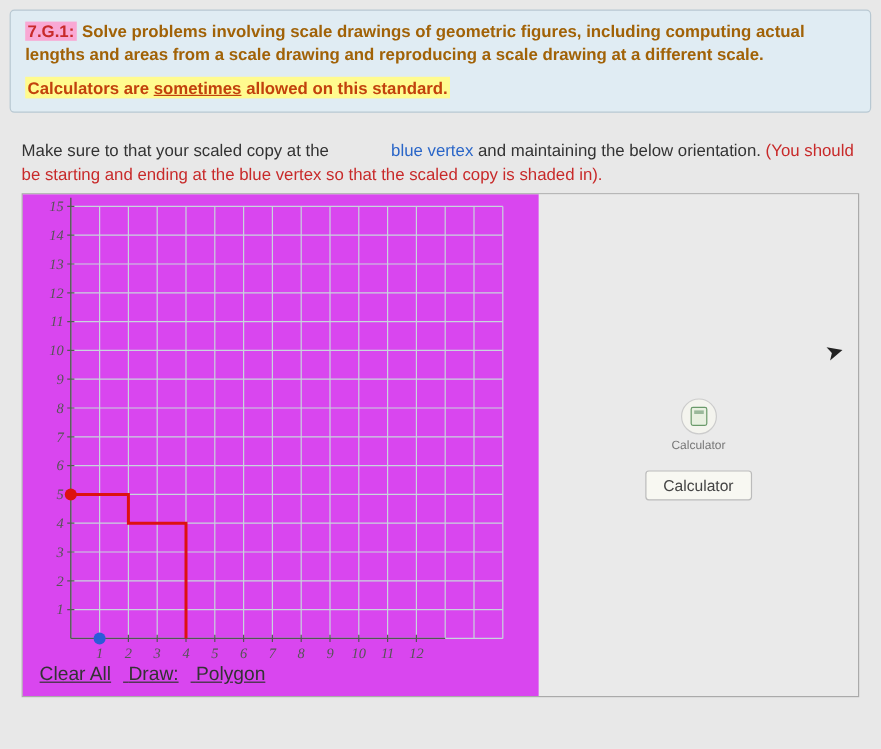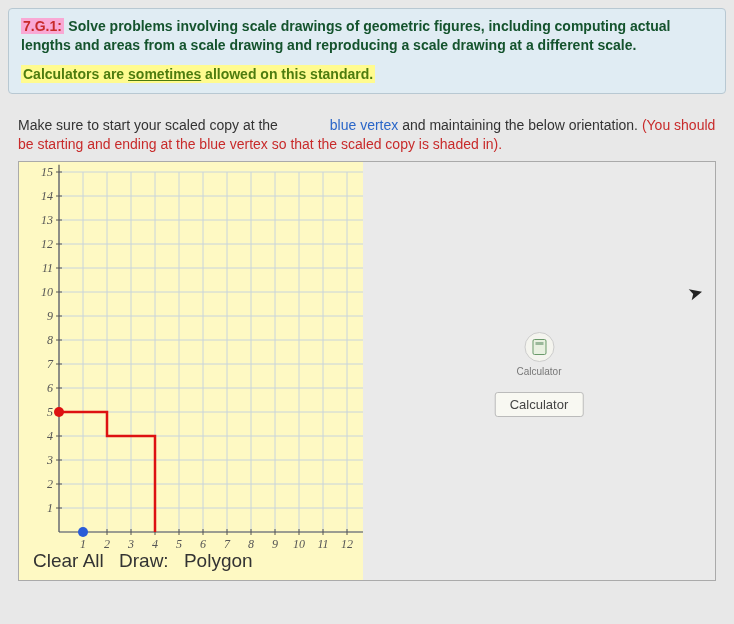--- a/index.html
+++ b/index.html
@@ -21,50 +21,50 @@
   .std-id {
     color: #c82a2a;
     font-weight: bold;
     background: #f9a8d4;
     font-size: 14px;
     padding: 0 2px;
   }
   .std-text {
     font-size: 14px;
     font-weight: bold;
-    color: #14532d;
+    color: #a16207;
     line-height: 1.35;
   }
   .calc-note {
     margin-top: 10px;
     font-size: 14px;
     font-weight: bold;
-    color: #4d7c0f;
+    color: #c2410c;
     background: #fffb8f;
     display: inline;
     padding: 1px 2px;
   }
   .underline { text-decoration: underline; }
   .question-area { padding: 4px 10px 0 10px; }
   .q-line1 { font-size: 14px; color: #333; margin-bottom: 10px; }
   .q-line2 { font-size: 14px; color: #333; line-height: 1.4; }
   .blue-text { color: #2a66c8; padding-left: 48px; }
   .red-text { color: #c82a2a; }
   .workspace {
     border: 1px solid #aaa;
     margin: 6px 10px 0 10px;
     background: #f0f0f0;
     position: relative;
     height: 420px;
     display: flex;
   }
   .grid-panel {
-    width: 344px;
-    position: relative;
-    background: #fef9c3;
+    width: 430px;
+    position: relative;
+    background: #d946ef;
     padding-left: 27px;
   }
   .side-panel {
     flex: 1;
     position: relative;
     background: #eaeaea;
   }
   svg.grid-svg {
     position: absolute;
     top: 0; left: 0;
@@ -118,22 +118,23 @@
     border: 1px solid #bbb;
     border-radius: 3px;
     padding: 4px 14px;
     font-size: 13px;
     color: #444;
   }
   .toolbar {
     position: absolute;
     left: 14px;
     bottom: 8px;
-    font-size: 19px;
+    font-size: 16px;
     color: #333;
+    text-decoration: underline;
   }
   .toolbar span { margin-right: 10px; }
   .cursor-arrow {
     position: absolute;
     top: 120px;
     right: 12px;
     font-size: 18px;
     color: #222;
     transform: rotate(-15deg);
   }
@@ -148,21 +149,21 @@
   </div>
   <div style="margin-top:10px">
     <span class="calc-note">
       <span>Calculators are </span><span class="underline">sometimes</span><span> allowed on this standard.</span>
     </span>
   </div>
 </div>
 
 <div class="question-area">
   <div class="q-line2">
-    <span>Make sure to start your scaled copy at the </span><span class="blue-text">blue vertex</span><span> and maintaining the below orientation.  </span><span class="red-text">(You should be starting and ending at the blue vertex so that the scaled copy is shaded in).</span>
+    <span>Make sure to that your scaled copy at the </span><span class="blue-text">blue vertex</span><span> and maintaining the below orientation.  </span><span class="red-text">(You should be starting and ending at the blue vertex so that the scaled copy is shaded in).</span>
   </div>
 </div>
 
 <div class="workspace">
   <div class="grid-panel">
     <svg class="grid-svg" width="430" height="420">
       <g id="gridlines">
           <line x1="40" x2="400" y1="370" y2="370" stroke="#c8d4dc" stroke-width="1"></line>
           <line x1="40" x2="400" y1="346" y2="346" stroke="#c8d4dc" stroke-width="1"></line>
           <line x1="40" x2="400" y1="322" y2="322" stroke="#c8d4dc" stroke-width="1"></line>

